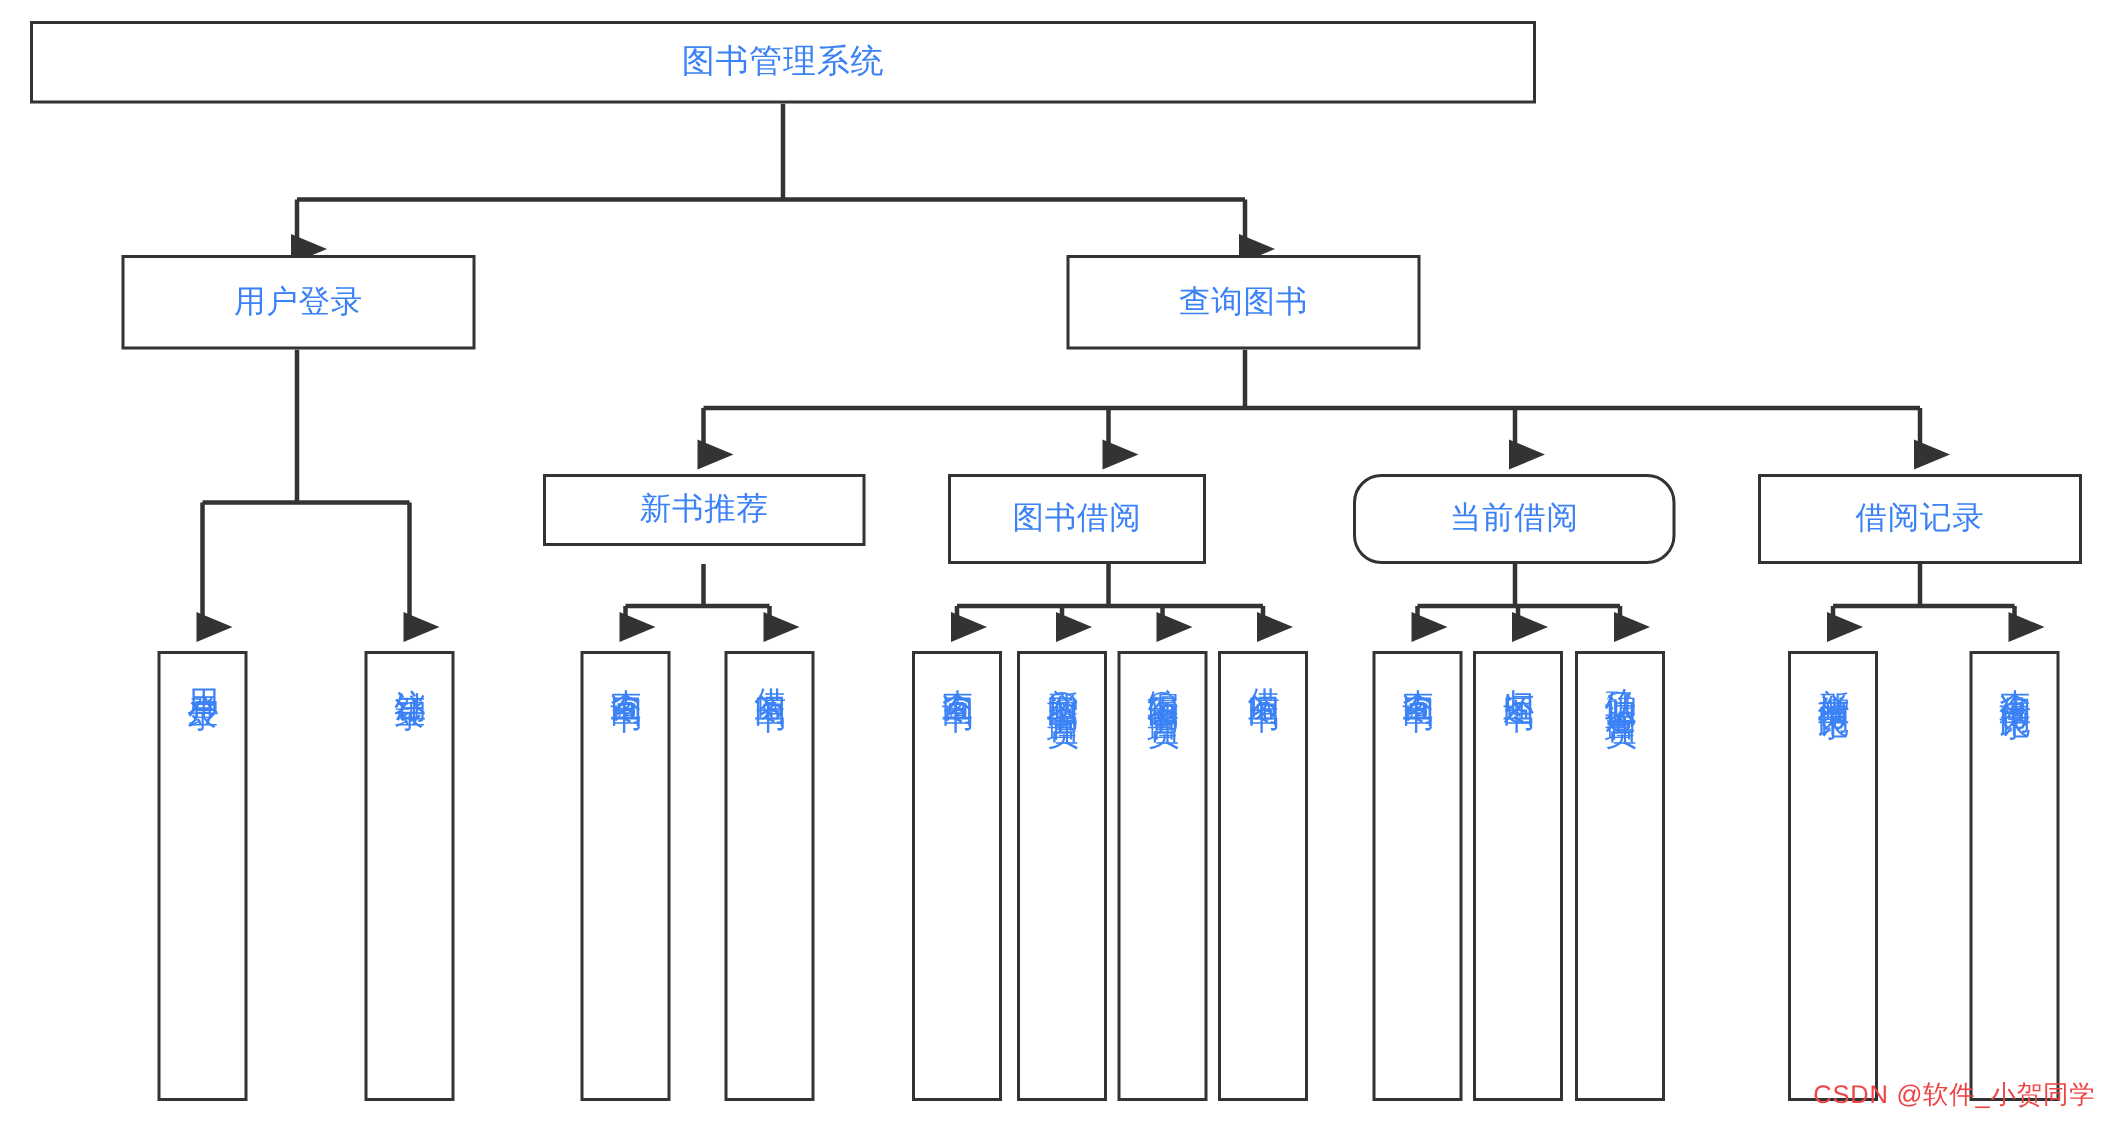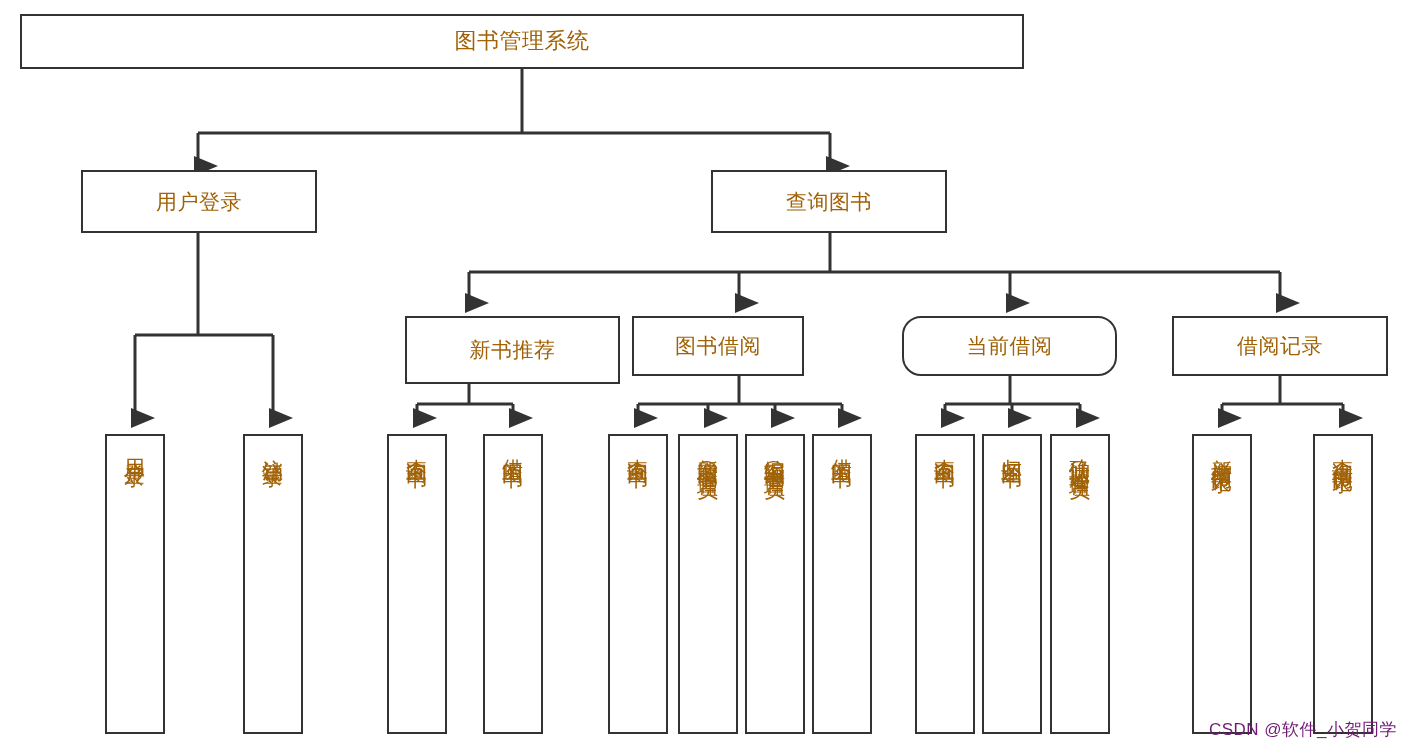--- a/index.html
+++ b/index.html
@@ -17,21 +17,21 @@
   }
   
   .node{
     position:absolute;
     box-sizing:border-box;
     background:#ffffff;
     border:2.5px solid #333333;
     display:flex;
     align-items:center;
     justify-content:center;
-    color:#a16207;
+    color:#3b82f6;
   }
   .node .lbl{
     display:block;
     white-space:nowrap;
     line-height:1.12;
   }
   .node.horiz .lbl{
     font-size:21px;
     letter-spacing:0.5px;
   }
@@ -58,21 +58,21 @@
     width:1405px;
     height:747px;
     pointer-events:none;
   }
   
   #watermark{
     position:absolute;
     right:8px;
     bottom:6px;
     font-size:17px;
-    color:#701a75;
+    color:#ef4444;
     letter-spacing:0.5px;
     white-space:nowrap;
     user-select:none;
   }
 </style>
 </head>
 <body>
 
 <div id="canvas">
 
@@ -135,21 +135,21 @@
   </div>
 
   <div class="node horiz" style="left:81px;top:170px;width:236px;height:63px;">
     <span class="lbl">用户登录</span>
   </div>
 
   <div class="node horiz" style="left:711px;top:170px;width:236px;height:63px;">
     <span class="lbl">查询图书</span>
   </div>
 
-  <div class="node horiz" style="left:362px;top:316px;width:215px;height:68px;margin-left:43px;">
+  <div class="node horiz" style="left:362px;top:316px;width:215px;height:48px;">
     <span class="lbl">新书推荐</span>
   </div>
 
   <div class="node horiz" style="left:632px;top:316px;width:172px;height:60px;">
     <span class="lbl">图书借阅</span>
   </div>
 
   <div class="node horiz" style="left:902px;top:316px;width:215px;height:60px;border-radius:19px;">
     <span class="lbl">当前借阅</span>
   </div>

